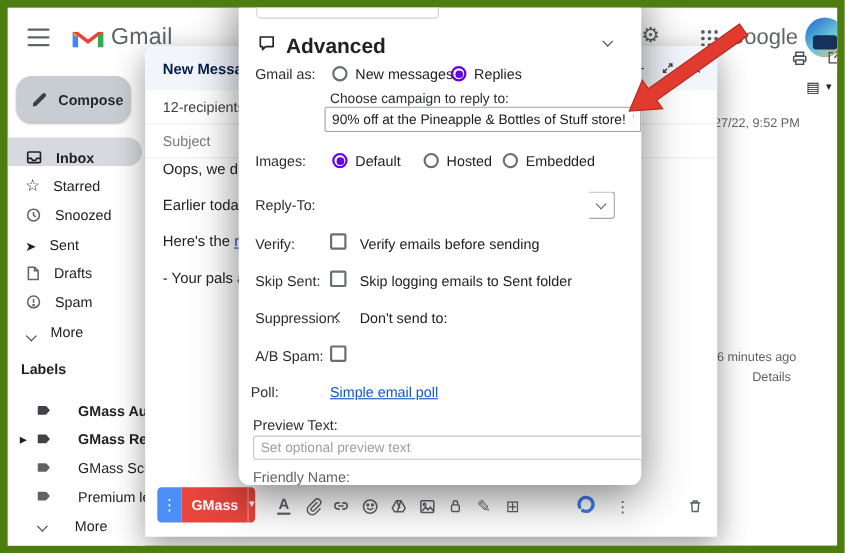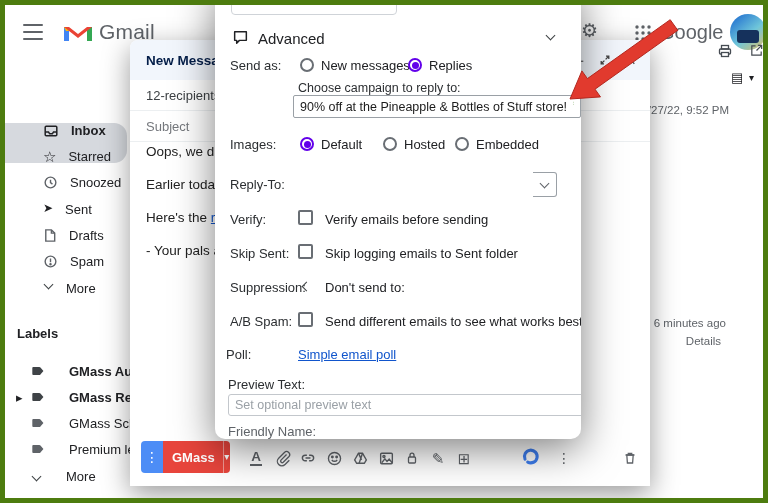--- a/index.html
+++ b/index.html
@@ -1,18 +1,18 @@
 <!DOCTYPE html>
 <html><head>
 <meta charset="utf-8">
 <style>
   *{margin:0;padding:0;box-sizing:border-box}
   html,body{background:#e9e9e9;font-family:"Liberation Sans","DejaVu Sans",sans-serif}
   .screen{position:relative;width:768px;height:503px;background:#fff;overflow:hidden;
-          border:5px solid #4d7c0f}
+          border:7px solid #4d7c0f}
   .abs{position:absolute}
   .ni{color:#5f6368}
   svg{display:block}
 
   
   .topbar{position:absolute;left:0;top:0;width:768px;height:56px;background:#fff;z-index:1}
   .hamburger{position:absolute;left:18px;top:19px;width:20px;height:16px;display:flex;
              flex-direction:column;justify-content:space-between;cursor:pointer}
   .hamburger i{height:2px;background:#5f6368;border-radius:1px}
   .gmail-word{position:absolute;left:94px;top:15px;font-size:21px;color:#5f6368;letter-spacing:.2px}
@@ -22,22 +22,22 @@
   .avatar{position:absolute;left:725px;top:9px;width:36px;height:36px;border-radius:50%;
           background:linear-gradient(140deg,#2f7fd2 15%,#6fc6da 55%,#e3bd62 100%);overflow:hidden;cursor:pointer}
   .avatar i{position:absolute;left:7px;top:16px;width:22px;height:13px;background:#15315c;border-radius:3px}
 
   
   .sidebar{position:absolute;left:0;top:56px;width:125px;height:447px;background:#fff;overflow:hidden}
   .compose-btn{position:absolute;left:8px;top:6px;width:104px;height:42px;border-radius:14px;
                background:#c8cdd4;display:flex;align-items:center;gap:9px;padding-left:13px;
                box-shadow:0 1px 2px rgba(0,0,0,.25);cursor:pointer}
   .compose-btn span{font-size:13px;font-weight:700;color:#26282b}
-  .nav-item{position:absolute;left:0;width:122px;height:40px;display:flex;align-items:flex-start;
-            gap:12px;padding-left:38px;border-radius:0 13px 13px 0;cursor:pointer}
+  .nav-item{position:absolute;left:0;width:122px;height:26px;display:flex;align-items:flex-end;
+            gap:12px;padding-left:16px;border-radius:0 13px 13px 0;cursor:pointer}
   .nav-item span{font-size:13px;color:#202124;white-space:nowrap}
   .nav-item.active{background:#d6d9de}
   .nav-item.active span{font-weight:700}
   .labels-title{position:absolute;left:12px;font-size:13px;font-weight:700;color:#202124}
   .label-item{position:absolute;left:0;width:112px;height:24px;display:flex;align-items:center;
               gap:24px;padding-left:26px;cursor:pointer}
   .label-item span{font-size:13px;color:#202124;white-space:nowrap}
   .label-item.bold span{font-weight:700}
   .tri{position:absolute;left:11px;font-size:9px;color:#202124}
 
@@ -85,21 +85,21 @@
   .checkbox{position:absolute;width:15px;height:15px;border:2px solid #696e74;border-radius:2px;cursor:pointer}
   .d-input{position:absolute;border:1px solid #9aa0a6;border-radius:2px;font-size:12.5px;
            color:#1b1b1b;padding:0 6px;font-family:inherit;outline:none}
   .d-input.lt{border-color:#c3c7cc;border-radius:3px}
   .d-input::placeholder{color:#9aa0a6}
   .dd-box{position:absolute;width:24px;height:25px;border:1px solid #9aa0a6;border-left:none;
           border-radius:0 3px 3px 0;background:#fff;display:flex;align-items:center;justify-content:center;cursor:pointer}
   .d-link{position:absolute;font-size:13px;color:#1155cc;text-decoration:underline;cursor:pointer;white-space:nowrap}
   .partial-btn{position:absolute;left:16px;top:2px;width:166px;height:30px;border:1px solid #cfd3d8;
                border-radius:4px;background:#fff;cursor:pointer}
-  .adv-title{position:absolute;font-size:15px;font-weight:400;color:#202124}
+  .adv-title{position:absolute;font-size:19px;font-weight:700;color:#202124}
 
   .arrow-svg{position:absolute;left:556px;top:12px;z-index:30;pointer-events:none}
 </style>
 </head>
 <body>
 
 <div class="screen">
 
   <div class="topbar">
     <div class="hamburger">
@@ -130,20 +130,28 @@
           <circle cx="15" cy="15" r="1.7"></circle>
       </svg>
     </span>
     <span class="google-word">Google</span>
     <span class="avatar">
         <i></i>
       </span>
   </div>
 
   <div class="sidebar">
+    <div class="compose-btn">
+      <span>
+        <svg width="16" height="16" viewBox="0 0 16 16">
+            <path d="M2.2 11.6 10.6 3.2a1.9 1.9 0 0 1 2.7 2.7L4.9 14.3 1.9 14.8z" fill="#3c4043"></path>
+          </svg>
+      </span>
+      <span>Compose</span>
+    </div>
 
     <div class="nav-item active" style="top:62px">
       <span>
         <svg width="16" height="16" viewBox="0 0 16 16" fill="none" stroke="#202124" stroke-width="1.5">
           <rect x="2.2" y="3.2" width="11.6" height="9.6" rx="1"></rect>
           <path d="M2.2 9h3.3l1.2 1.8h2.6L10.5 9h3.3"></path>
         </svg>
       </span>
       <span>Inbox</span>
     </div>
@@ -346,21 +354,21 @@
     <div class="partial-btn"></div>
 
     <span class="abs" style="left:17px;top:46px">
       <svg width="17" height="17" viewBox="0 0 16 16" fill="none" stroke="#202124" stroke-width="1.4" stroke-linejoin="round">
         <path d="M2.5 2.5h11v8.2H7l-2.6 2.6v-2.6H2.5z"></path>
       </svg>
     </span>
     <span class="adv-title" style="left:43px;top:47px">Advanced</span>
     <span class="chev down abs" style="left:332px;top:49px;cursor:pointer"></span>
 
-    <span class="d-label" style="left:15px;top:75px">Send as:</span>
+    <span class="d-label" style="left:15px;top:75px">Gmail as:</span>
     <span class="radio" style="left:85px;top:75px"></span>
     <span class="d-opt" style="left:106px;top:75px">New messages</span>
     <span class="radio sel" style="left:193px;top:75px"></span>
     <span class="d-opt" style="left:214px;top:75px">Replies</span>
 
     <span class="d-label" style="left:83px;top:98px;font-size:12.5px">Choose campaign to reply to:</span>
     <input class="d-input" style="left: 78px; top: 112px; width: 288px; height: 23px;" value="90% off at the Pineapple &amp; Bottles of Stuff store! 🍍">
 
     <span class="d-label" style="left:15px;top:154px">Images:</span>
     <span class="radio sel" style="left:85px;top:154px"></span>
@@ -382,21 +390,20 @@
     <span class="d-label" style="left:15px;top:263px">Skip Sent:</span>
     <span class="checkbox" style="left:83px;top:261px"></span>
     <span class="d-opt" style="left:110px;top:263px">Skip logging emails to Sent folder</span>
 
     <span class="d-label" style="left:15px;top:297px">Suppression:</span>
     <span class="chev left abs" style="left:88px;top:300px;cursor:pointer"></span>
     <span class="d-opt" style="left:110px;top:297px">Don't send to:</span>
 
     <span class="d-label" style="left:15px;top:331px">A/B Spam:</span>
     <span class="checkbox" style="left:83px;top:329px"></span>
-    <span class="d-opt" style="left:110px;top:331px">Send different emails to see what works best</span>
 
     <span class="d-label" style="left:11px;top:364px">Poll:</span>
     <span class="d-link" style="left:83px;top:364px">Simple email poll</span>
 
     <span class="d-label" style="left:13px;top:394px">Preview Text:</span>
     <input class="d-input lt" style="left: 13px; top: 411px; width: 396px; height: 22px;" placeholder="Set optional preview text">
 
     <span class="d-label" style="left:13px;top:441px;color:#5f6368">Friendly Name:</span>
   </div>
 

